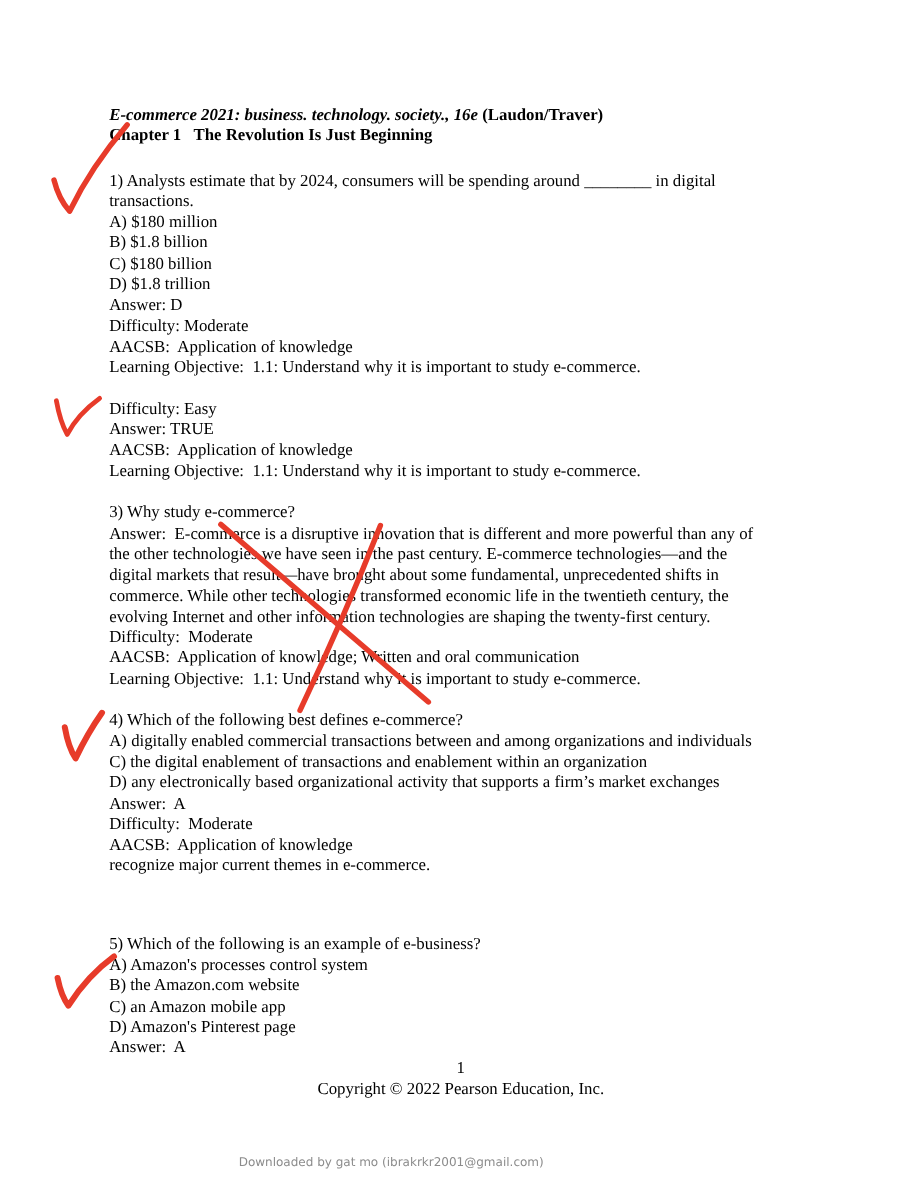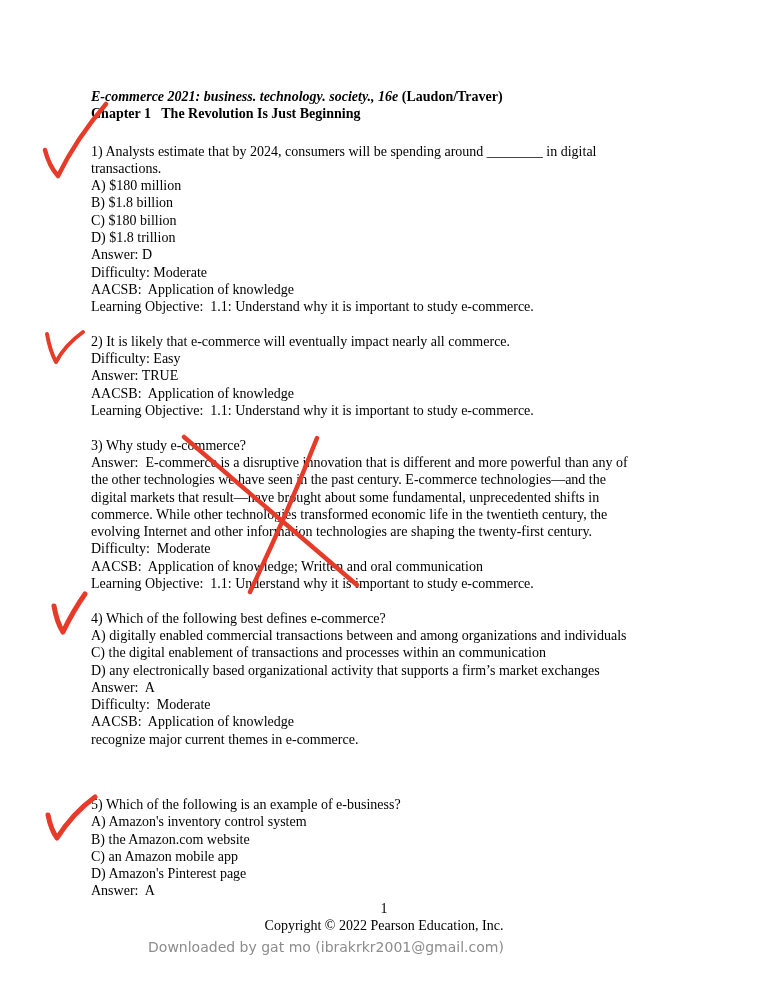--- a/index.html
+++ b/index.html
@@ -9,22 +9,22 @@
     color:#000; overflow:hidden;border-radius:20px;
   }
   .content { position:absolute; left:91px; top:88px; width:586px; }
   .line { white-space:pre; min-height:17.3px; }
   .block { margin:0 0 17.3px 0; }
   .block.last { margin-bottom:0;margin-top:48px; }
   .doc-header { margin-bottom:20px; font-weight:bold; }
   .title-italic { font-style:italic; }
   .footer-center { text-align:center; }
   .watermark {
-    position:absolute; left:0; top:941px; width:652px; text-align:center;
-    font-family:"DejaVu Sans", sans-serif; font-size:14px; color:#8c8c8c;
+    position:absolute; left:0; top:964px; width:652px; text-align:center;
+    font-family:"DejaVu Sans", sans-serif; font-size:10px; color:#8c8c8c;
     line-height:12px;
   }
   .anno-overlay { position:absolute; left:0; top:0; pointer-events:none; }
   .anno-overlay path { fill:none; stroke-linecap:round; stroke-linejoin:round; }
 </style>
 </head>
 <body>
 
 <div class="page">
 
@@ -42,21 +42,20 @@
         <div class="line">B) $1.8 billion</div>
         <div class="line">C) $180 billion</div>
         <div class="line">D) $1.8 trillion</div>
         <div class="line">Answer: D</div>
         <div class="line">Difficulty: Moderate</div>
         <div class="line">AACSB:  Application of knowledge</div>
         <div class="line">Learning Objective:  1.1: Understand why it is important to study e-commerce.</div>
       </div>
 
     <div class="block">
-        <div class="line">2) It is likely that e-commerce will eventually impact nearly all commerce.</div>
         <div class="line">Difficulty: Easy</div>
         <div class="line">Answer: TRUE</div>
         <div class="line">AACSB:  Application of knowledge</div>
         <div class="line">Learning Objective:  1.1: Understand why it is important to study e-commerce.</div>
       </div>
 
     <div class="block">
         <div class="line">3) Why study e-commerce?</div>
         <div class="line">Answer:  E-commerce is a disruptive innovation that is different and more powerful than any of</div>
         <div class="line">the other technologies we have seen in the past century. E-commerce technologies—and the</div>
@@ -64,31 +63,31 @@
         <div class="line">commerce. While other technologies transformed economic life in the twentieth century, the</div>
         <div class="line">evolving Internet and other information technologies are shaping the twenty-first century.</div>
         <div class="line">Difficulty:  Moderate</div>
         <div class="line">AACSB:  Application of knowledge; Written and oral communication</div>
         <div class="line">Learning Objective:  1.1: Understand why it is important to study e-commerce.</div>
       </div>
 
     <div class="block">
         <div class="line">4) Which of the following best defines e-commerce?</div>
         <div class="line">A) digitally enabled commercial transactions between and among organizations and individuals</div>
-        <div class="line">C) the digital enablement of transactions and processes within an communication</div>
+        <div class="line">C) the digital enablement of transactions and enablement within an organization</div>
         <div class="line">D) any electronically based organizational activity that supports a firm’s market exchanges</div>
         <div class="line">Answer:  A</div>
         <div class="line">Difficulty:  Moderate</div>
         <div class="line">AACSB:  Application of knowledge</div>
         <div class="line">recognize major current themes in e-commerce.</div>
       </div>
 
     <div class="block last">
         <div class="line">5) Which of the following is an example of e-business?</div>
-        <div class="line">A) Amazon's inventory control system</div>
+        <div class="line">A) Amazon's processes control system</div>
         <div class="line">B) the Amazon.com website</div>
         <div class="line">C) an Amazon mobile app</div>
         <div class="line">D) Amazon's Pinterest page</div>
         <div class="line">Answer:  A</div>
       </div>
 
     <div class="footer-center">
       <div class="line">1</div>
       <div class="line">Copyright © 2022 Pearson Education, Inc.</div>
     </div>

